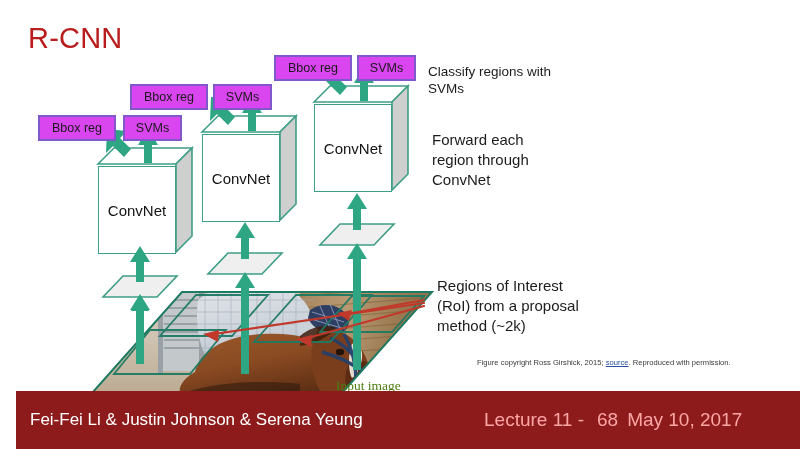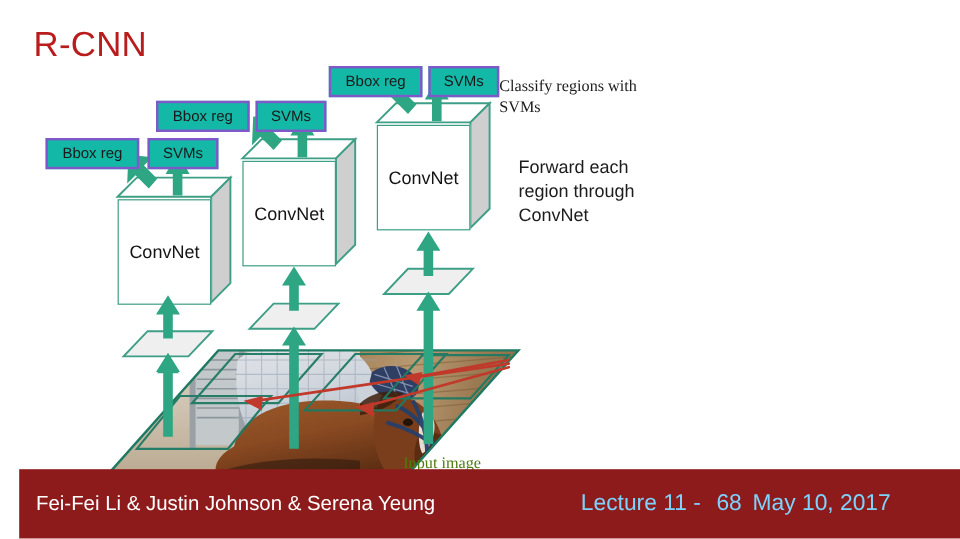--- a/index.html
+++ b/index.html
@@ -41,21 +41,21 @@
   .annot.big {
     font-size: 15px;
     line-height: 20px;
   }
 
   
   .pbox {
     position: absolute;
     box-sizing: border-box;
     border: 2.2px solid #7F59C9;
-    background: #14b8a6;
+    background: #d946ef;
     font-size: 12.5px;
     color: #1a1a1a;
     display: flex;
     align-items: center;
     justify-content: center;
     font-family: "Liberation Sans", sans-serif;
     z-index: 30;
   }
 
   
@@ -148,21 +148,21 @@
     color: #ffffff;
     font-size: 17px;
     font-family: "Liberation Sans", sans-serif;
     white-space: nowrap;
   }
   #footer-right {
     position: absolute;
     left: 468px;
     top: 50%;
     transform: translateY(-50%);
-    color: #7dd3fc;
+    color: #fca5a5;
     font-size: 19px;
     font-family: "Liberation Sans", sans-serif;
     white-space: nowrap;
     text-align: right;
   }
   #footer-right .gap { display: inline-block; width: 13px; }
   #footer-right .gap2 { display: inline-block; width: 9px; }
 </style>
 </head>
 <body>
@@ -389,32 +389,36 @@
       <path d="M424,306 L300,340"></path>
     </g>
     <g fill="#C1392B">
       <polygon points="337,313 352,310 349,321"></polygon>
       <polygon points="203,334 219,330 218,342"></polygon>
       <polygon points="296,339 312,335 311,347"></polygon>
     </g>
   </svg>
 
 
-  <div class="annot" style="left:416px; top:63px;font-family:Liberation Serif, serif;">Classify regions with
+  <div class="annot" style="left:428px; top:63px;">Classify regions with
 SVMs</div>
 
   <div class="annot big" style="left:432px; top:130px;">Forward each
 region through
 ConvNet</div>
 
 
+  <div class="annot big" style="left:437px; top:276px;">Regions of Interest
+(RoI) from a proposal
+method (~2k)</div>
 
   <div id="input-image-label">Input image</div>
 
   <div id="citation">
+    <div><span>Figure copyright Ross Girshick, 2015; </span><a href="#">source</a><span>. Reproduced with permission.</span></div>
   </div>
 
   <div id="footer">
     <div id="footer-left">Fei-Fei Li &amp; Justin Johnson &amp; Serena Yeung</div>
     <div id="footer-right"><span>Lecture 11 -</span><span class="gap"></span><span>68</span><span class="gap2"></span><span>May 10, 2017</span></div>
   </div>
 
 </div>
 
 </body></html>

